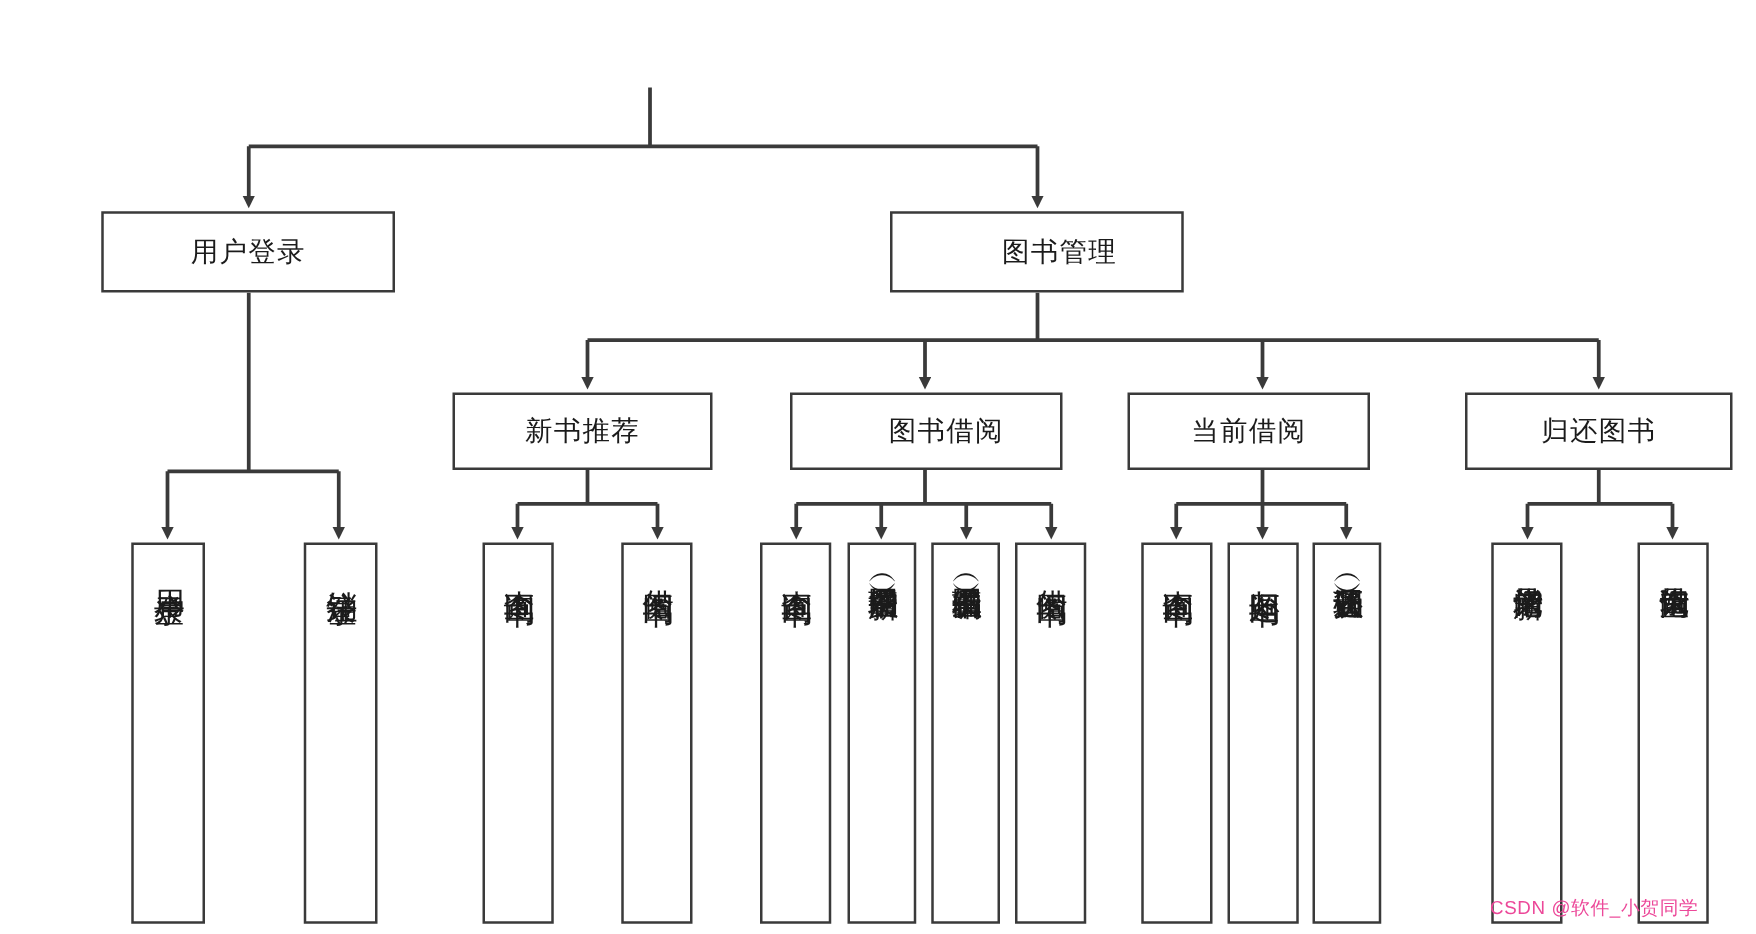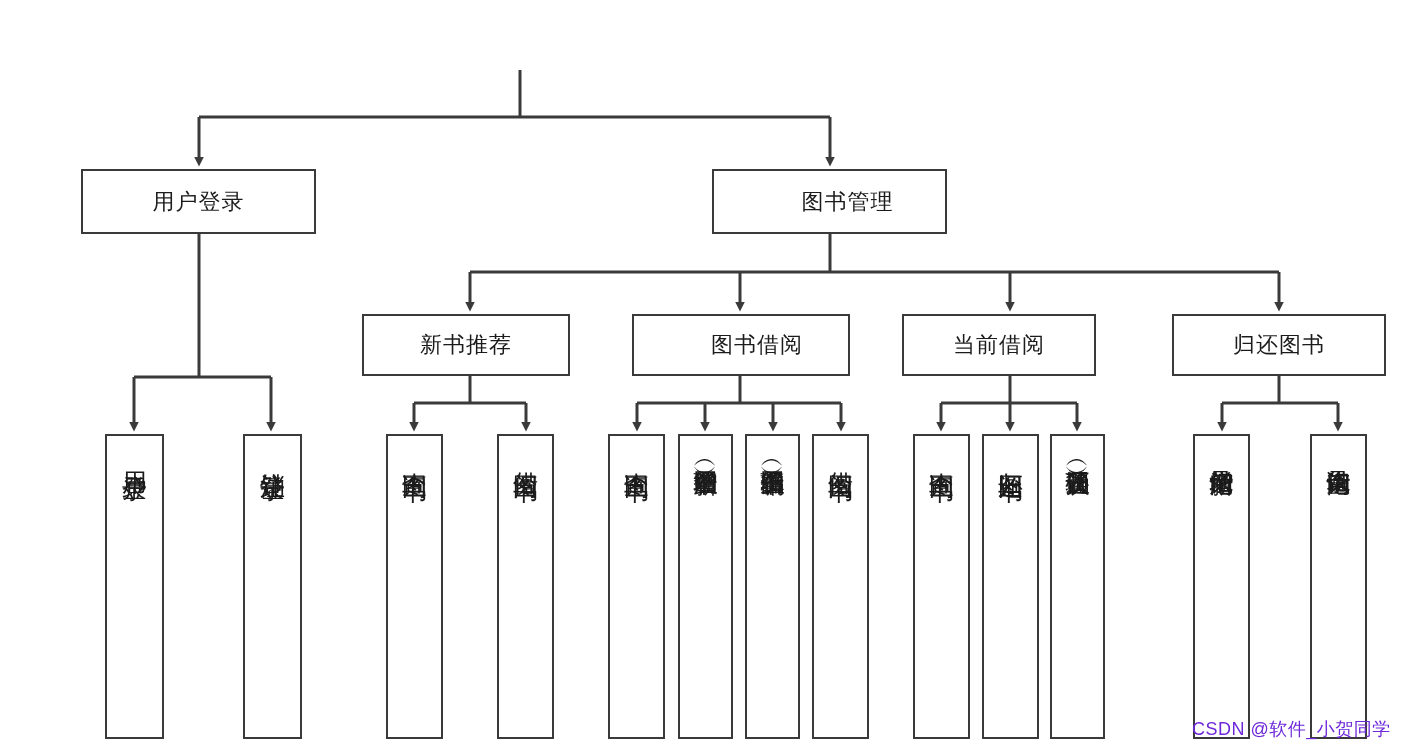--- a/index.html
+++ b/index.html
@@ -62,22 +62,22 @@
     line-height: 1.0;
     letter-spacing: 2px;
     white-space: nowrap;
   }
   .node.vert.tight .node-label {
     font-size: 24px;
     letter-spacing: 0px;
   }
   .watermark {
     position: absolute;
-    font-size: 18px;
-    color: #6d28d9;
+    font-size: 15px;
+    color: #ec4899;
     white-space: nowrap;
     z-index: 5;
     letter-spacing: 0.5px;
   }
 </style>
 </head>
 <body>
 
 <div id="diagram-canvas">
 

